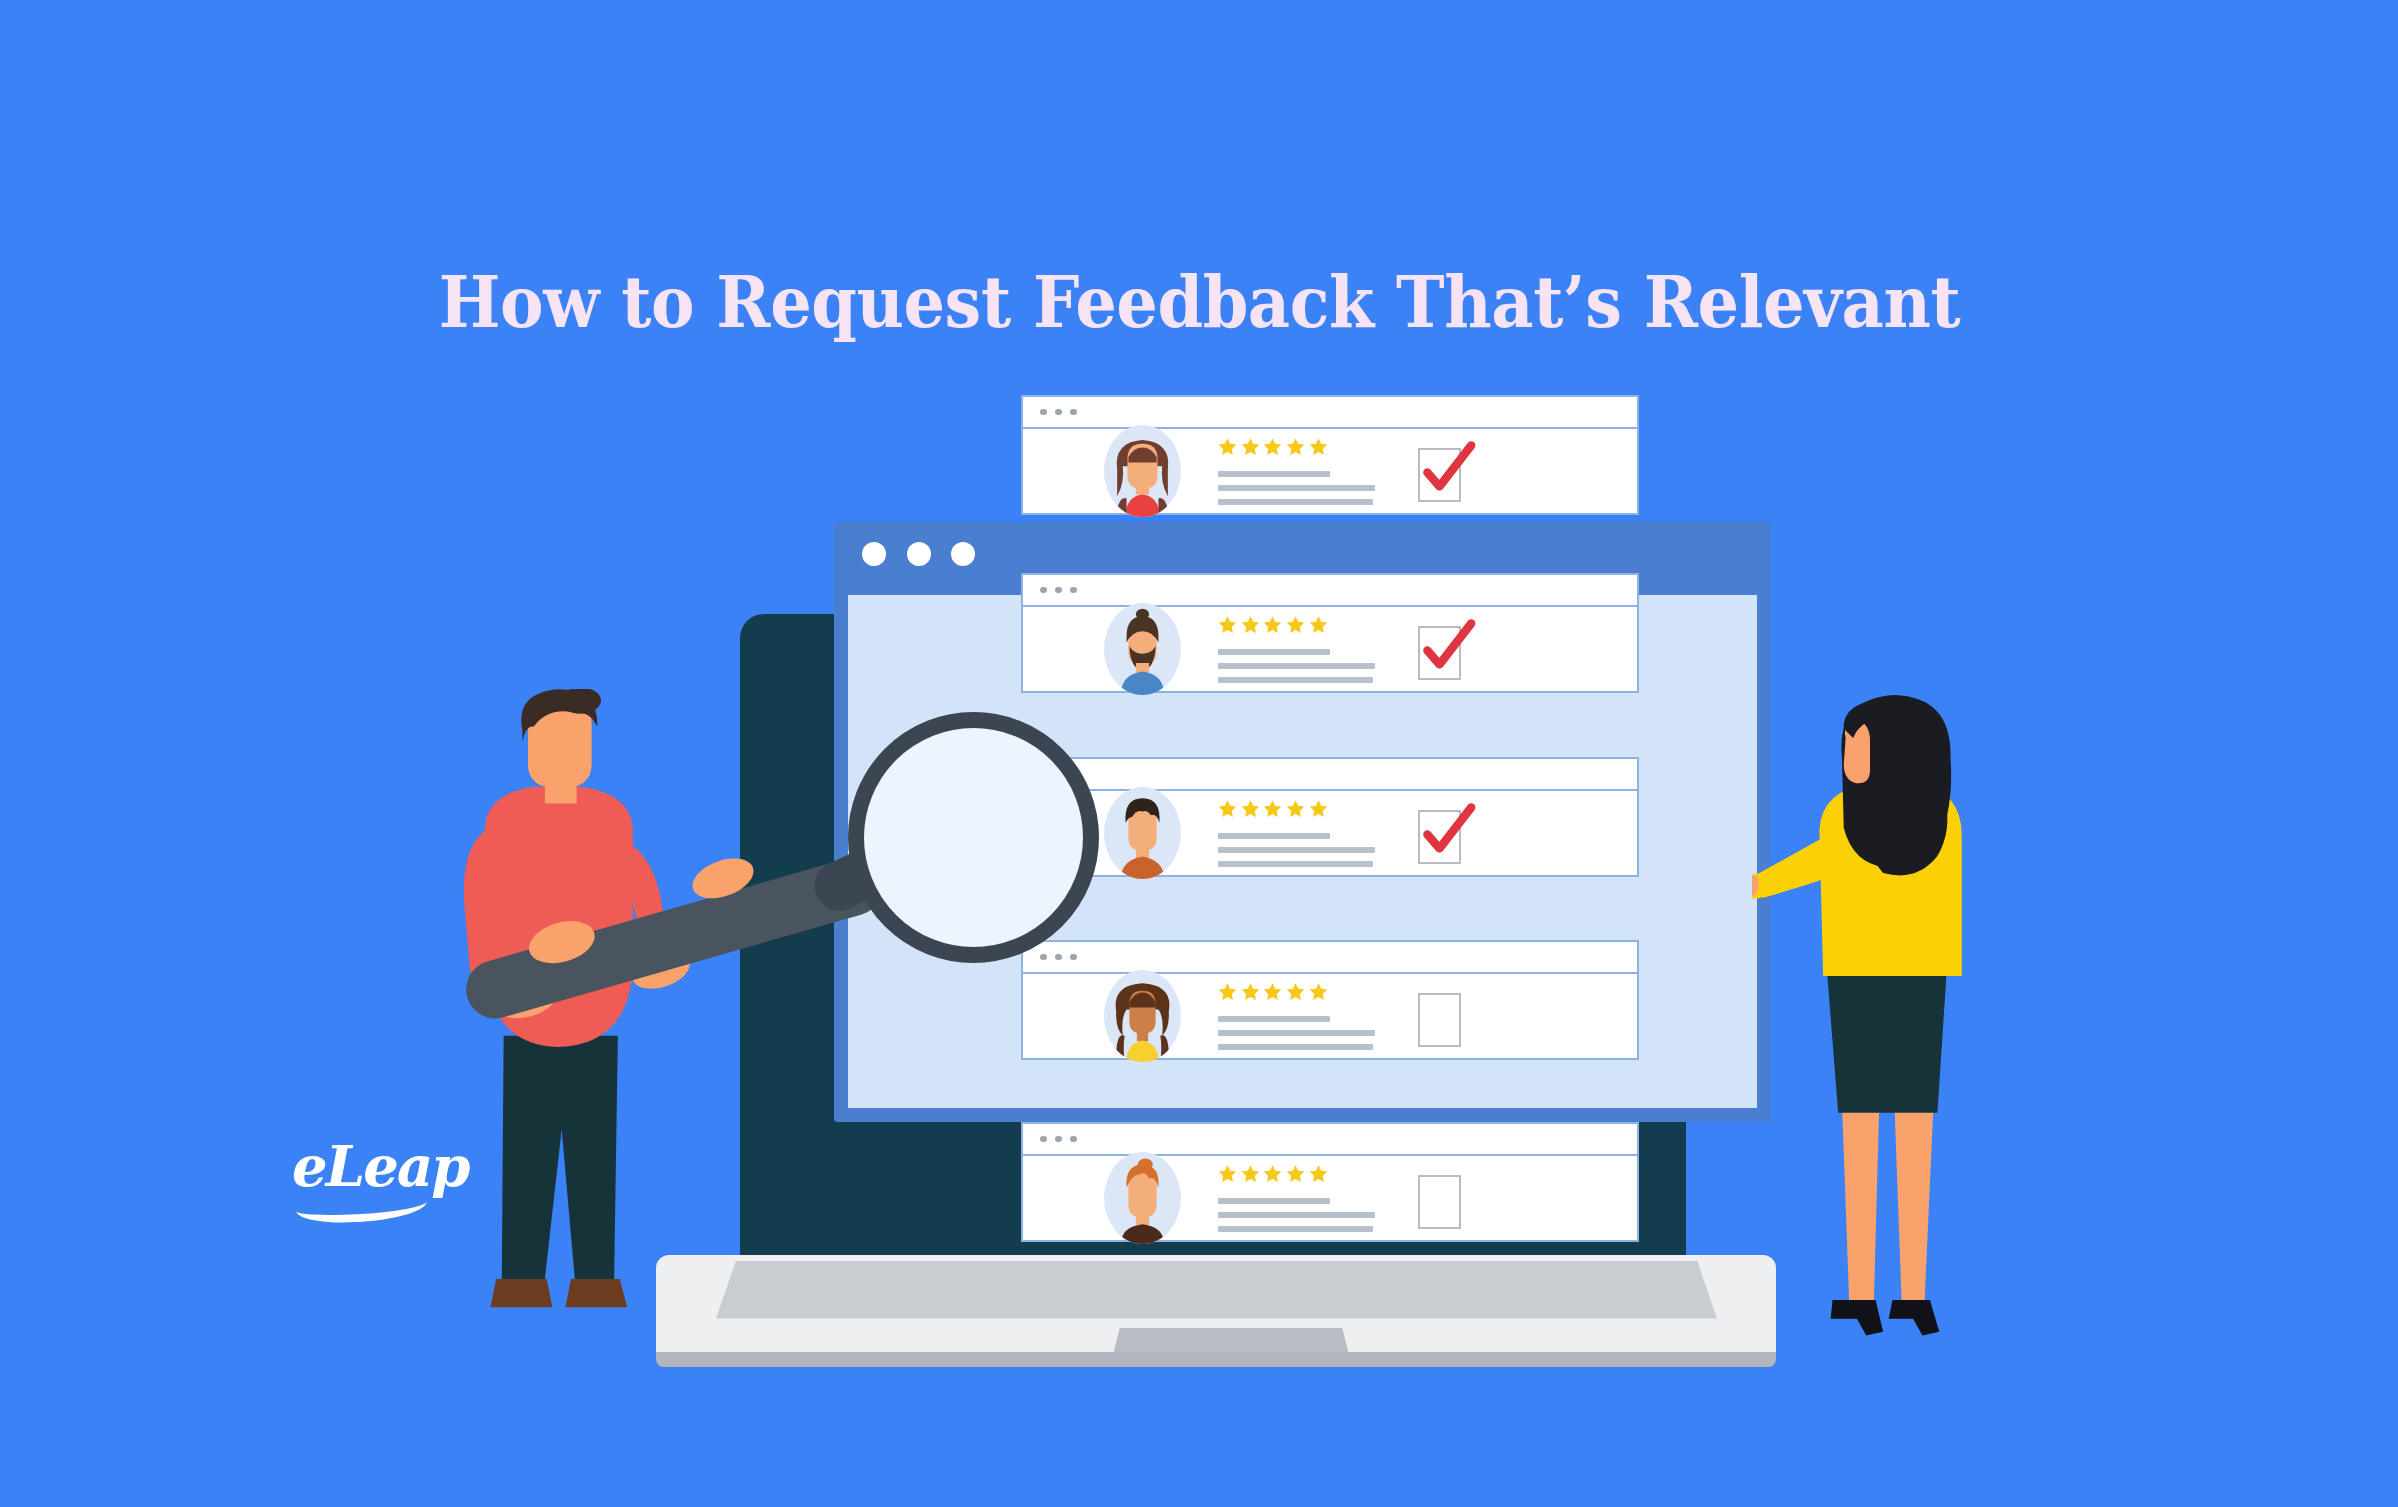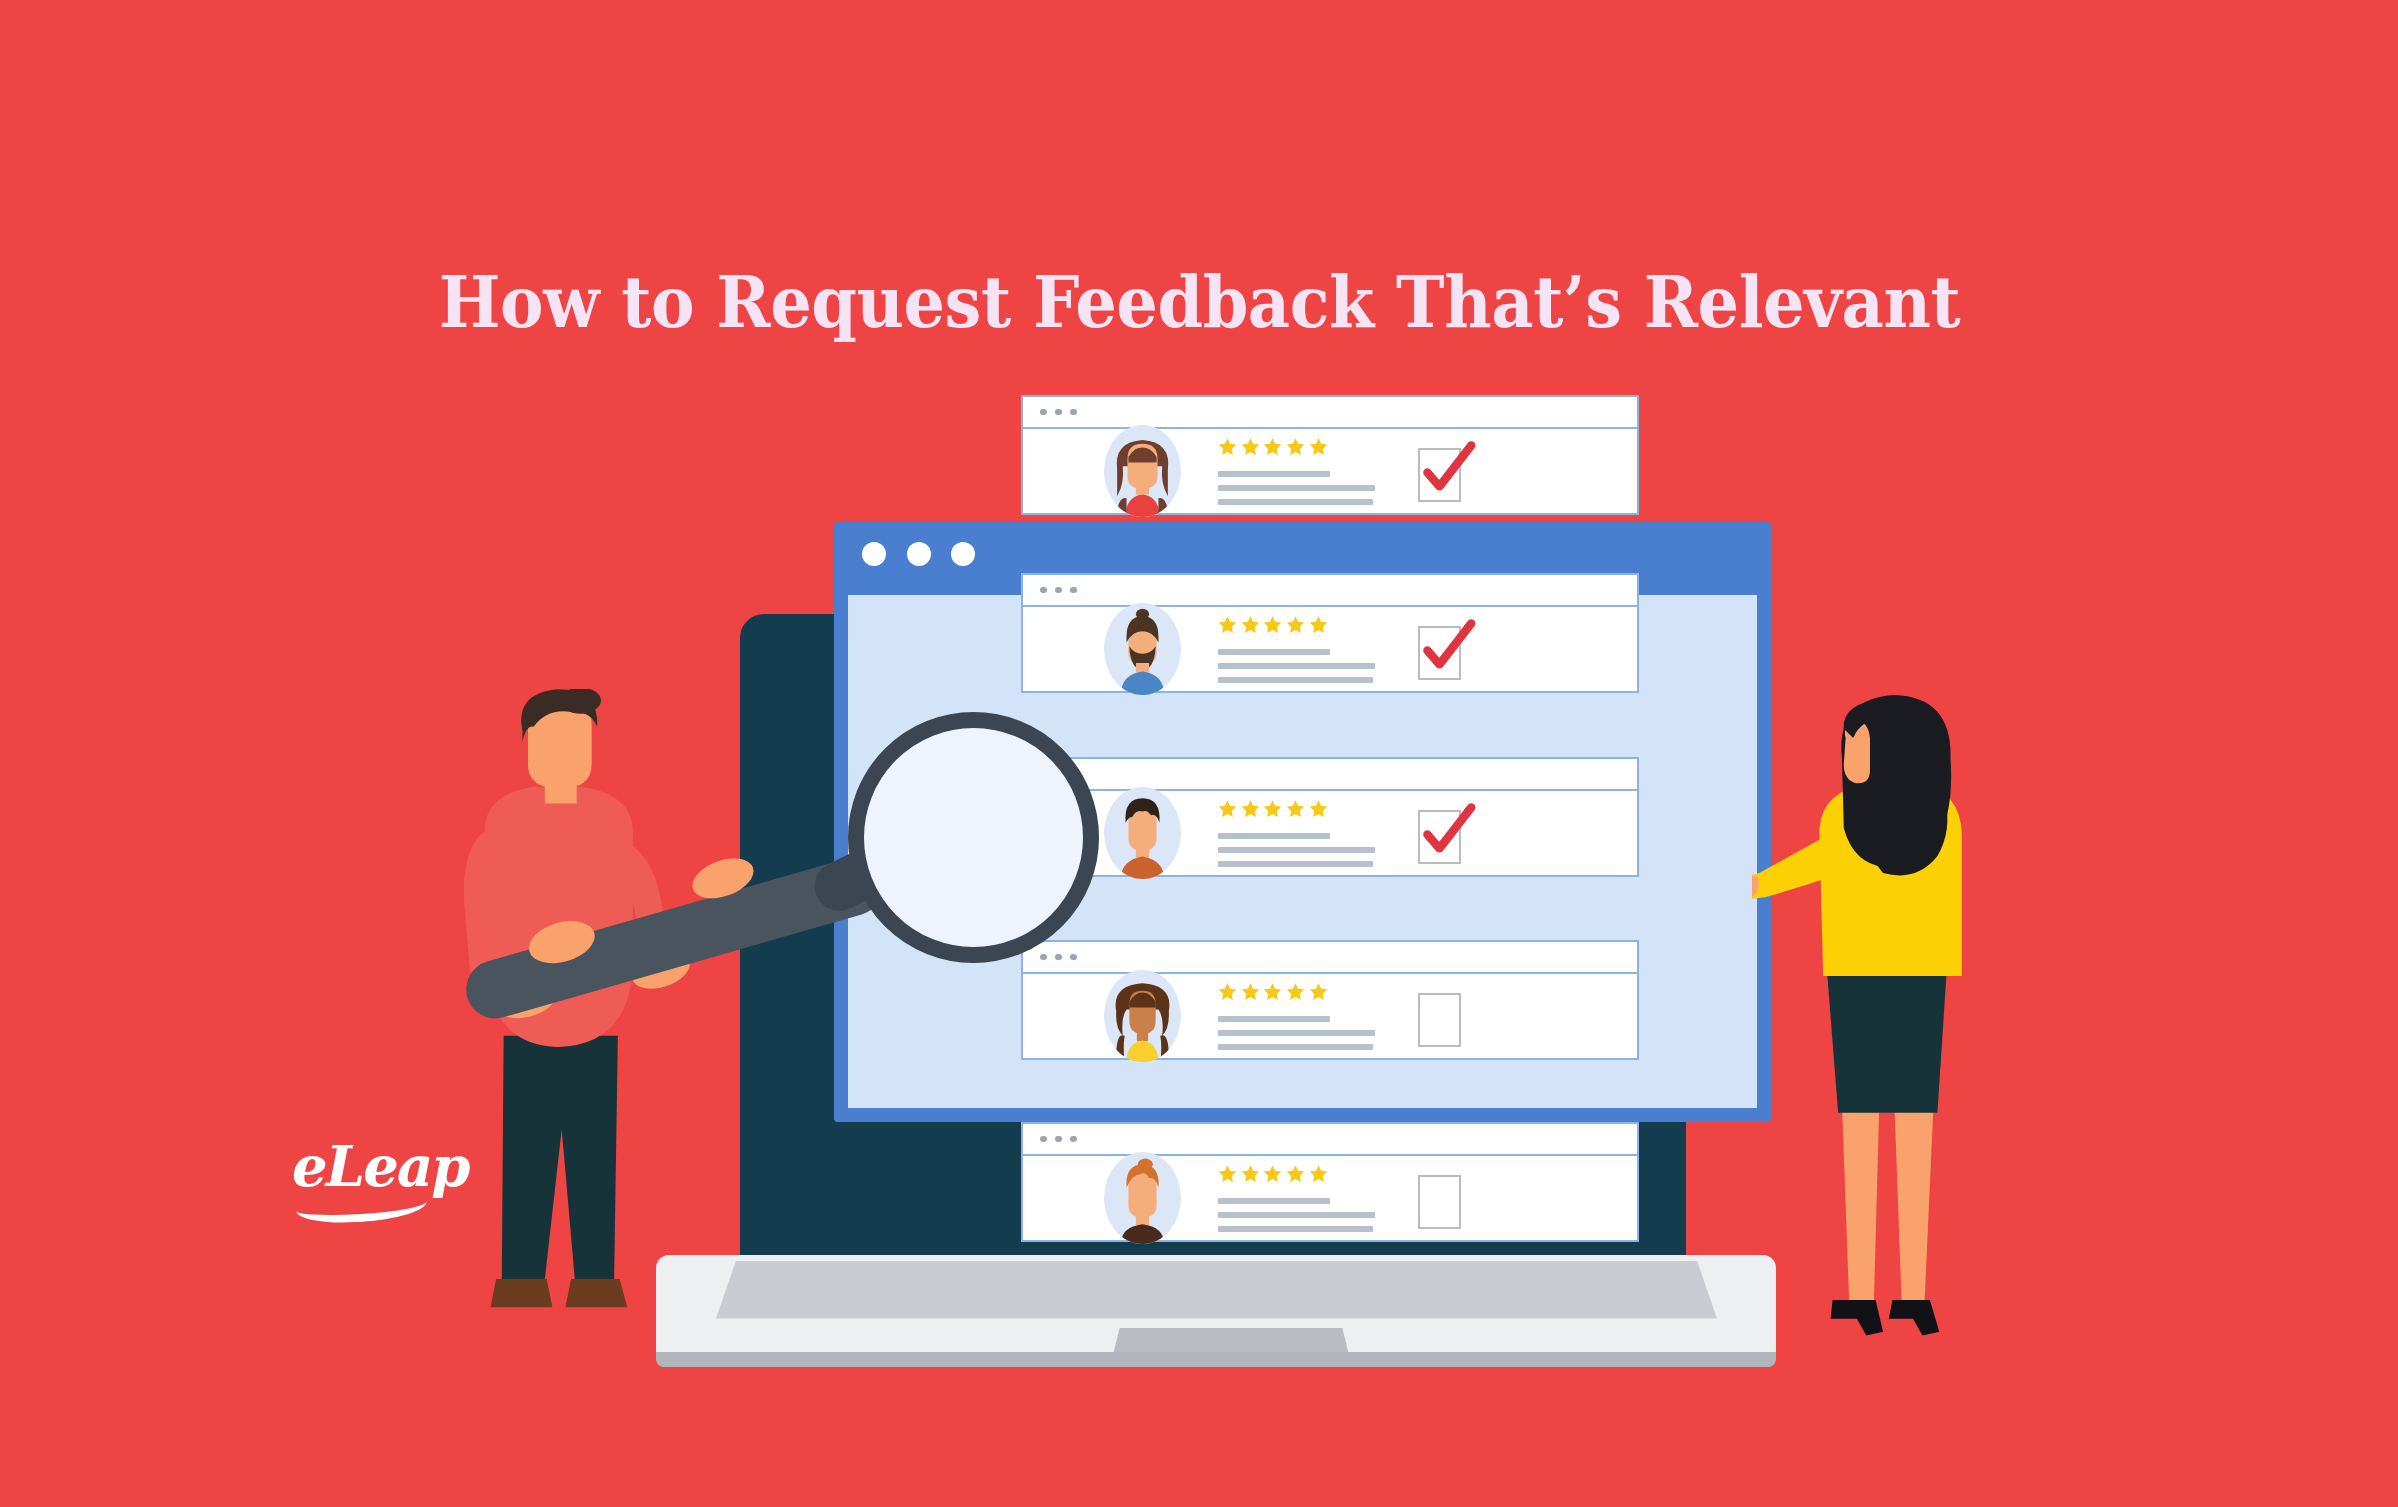--- a/index.html
+++ b/index.html
@@ -10,21 +10,21 @@
   body {
     width: 2399px;
     height: 1507px;
     overflow: hidden;
     font-family: "Liberation Sans", sans-serif;
   }
   .stage {
     position: relative;
     width: 2399px;
     height: 1507px;
-    background: #ef4444;
+    background: #3b82f6;
     overflow: hidden;
   }
 
   
   .title {
     position: absolute;
     top: 260px;
     left: 0;
     width: 2399px;
     text-align: center;

